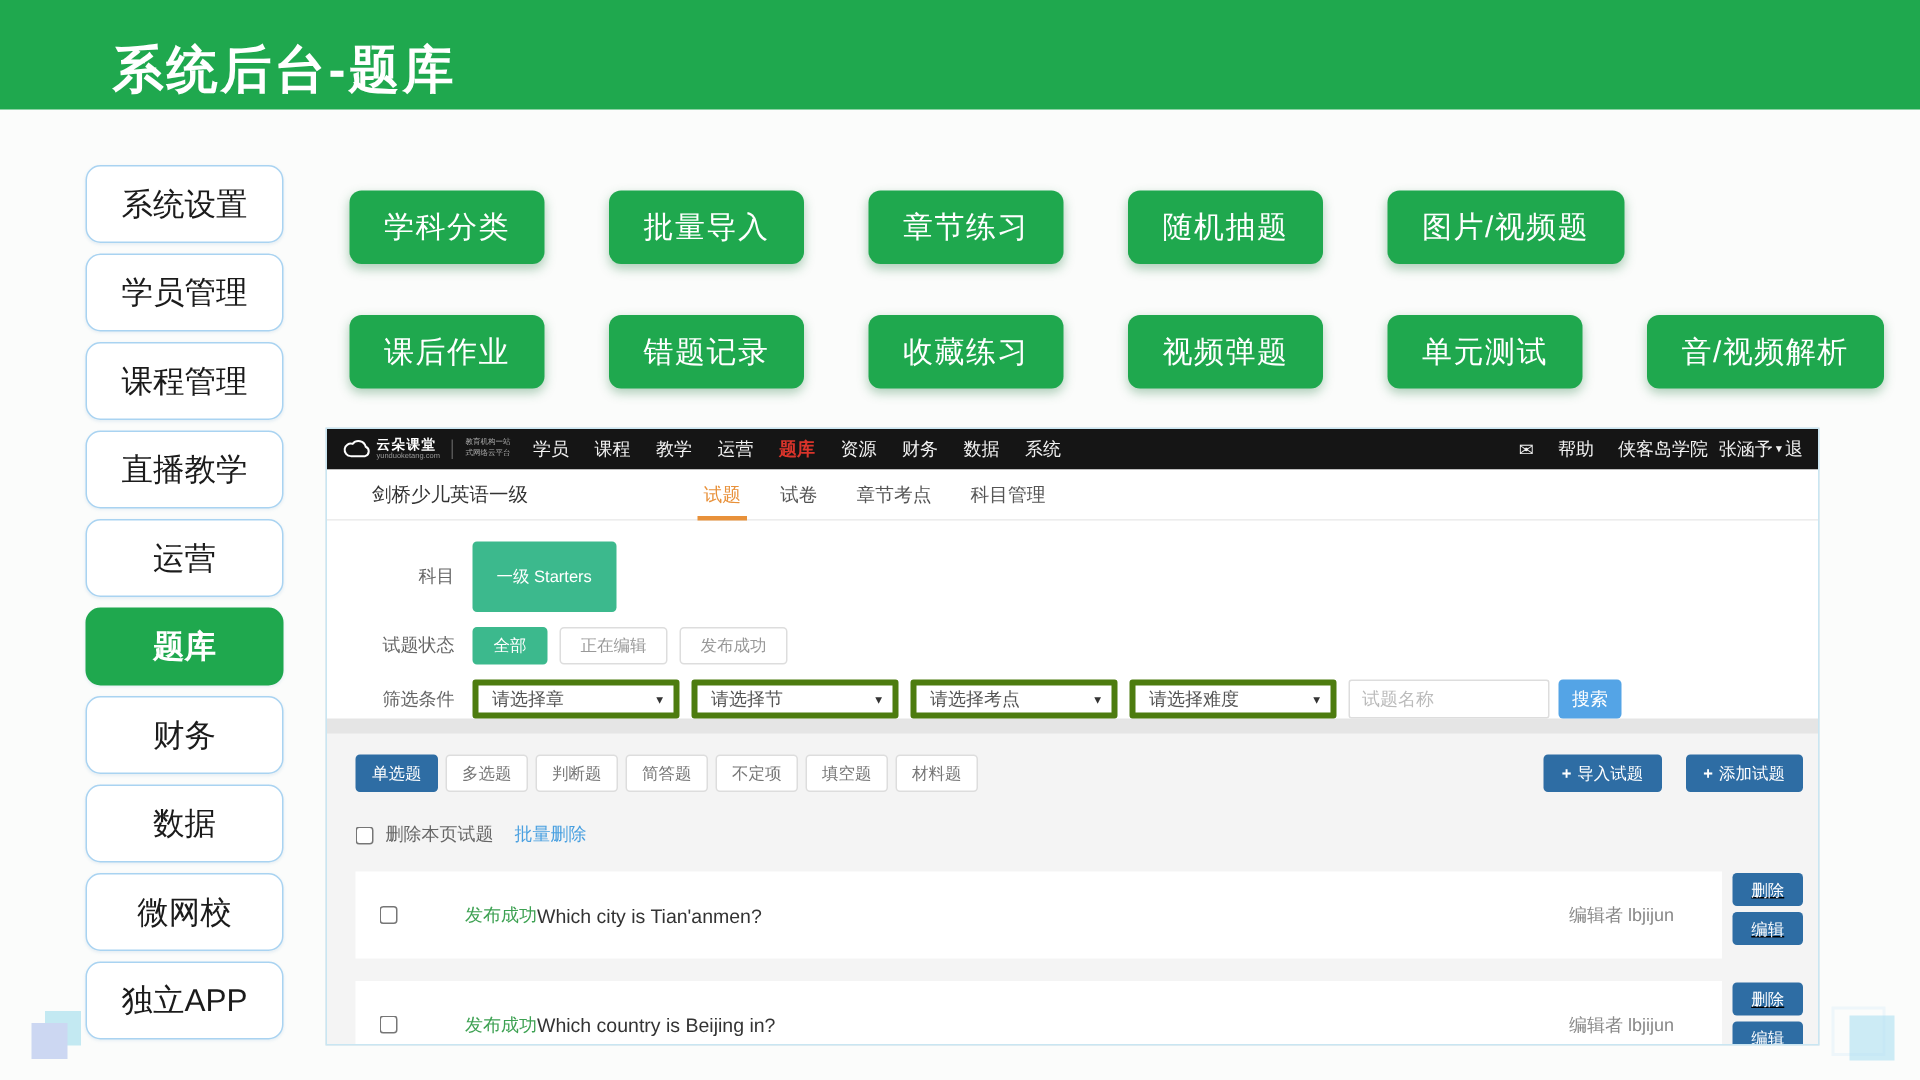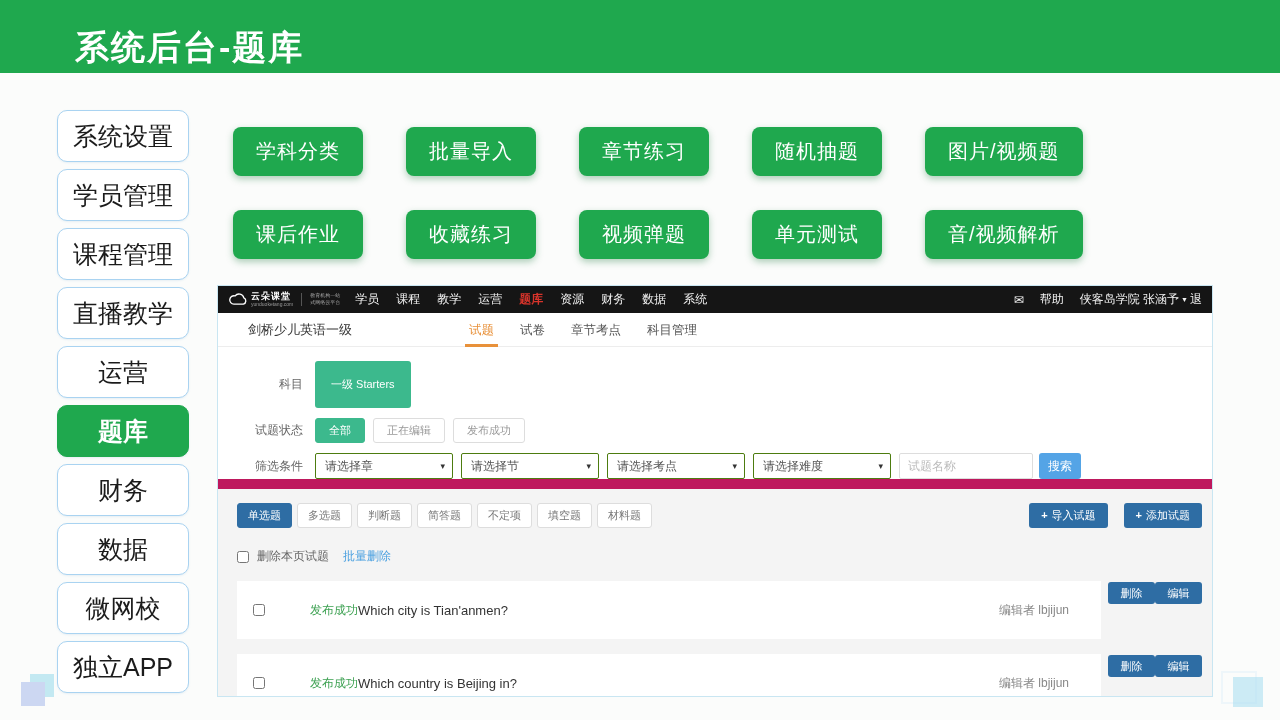--- a/index.html
+++ b/index.html
@@ -16,59 +16,59 @@
   .banner h1 {
     color:#fff; font-size:34px; font-weight:600;
     line-height:95px; padding-left:75px; letter-spacing:2px;
   }
   
   .sidebar { position:absolute; left:57px; top:110px; width:132px; }
   .side-btn {
     height:52px; margin-bottom:7px; background:#fff;
     border:1px solid #a9d3f1; border-radius:10px;
     display:flex; align-items:center; justify-content:center;
-    font-size:25px; color:#1b1b1b; cursor:pointer;
+    font-size:21px; color:#1b1b1b; cursor:pointer;
     box-shadow:0 1px 2px rgba(120,170,210,.15);
   }
   .side-btn.active {
     background:var(--green,#1fa84e); border-color:var(--green,#1fa84e);
     color:#fff; font-weight:600;
   }
   
   .features { position:absolute; left:233px; top:127px; width:1000px; }
   .feat-row { display:flex; gap:43px; margin-bottom:34px; }
   .feat-btn {
     background:var(--green,#1fa84e); color:#fff; font-size:20px;
     padding:11px 23px; border-radius:8px; white-space:nowrap; cursor:pointer;
     box-shadow:0 3px 7px rgba(30,120,60,.35); letter-spacing:1px;
   }
   
   .shot {
     position:absolute; left:217px; top:285px; width:996px; height:412px;
-    background:#be185d; border:1px solid #c9e6f2; overflow:hidden;
+    background:#e5e5e5; border:1px solid #c9e6f2; overflow:hidden;
     font-size:12px;
   }
   
   .topnav {
     height:27px; background:#151515; display:flex; align-items:center;
     color:#f2f2f2; padding:0 10px;
   }
   .logo { display:flex; align-items:center; gap:3px; }
   .logo-txt { display:flex; flex-direction:column; line-height:1.1; }
   .logo-cn { font-size:9px; font-weight:bold; letter-spacing:1px; color:#fff; }
   .logo-url { font-size:5px; color:#999; }
   .logo-div { width:1px; height:13px; background:#555; margin:0 5px; }
   .tagline { display:flex; flex-direction:column; font-size:5px; color:#aaa; line-height:1.4; }
   .menu { display:flex; gap:17px; margin-left:15px; font-size:12px; }
   .mi { cursor:pointer; }
   .mi.red { color:var(--red,#d9342b); font-weight:bold; }
   .nav-right { margin-left:auto; display:flex; align-items:center; gap:16px; font-size:12px; }
   .mail { font-size:12px; cursor:pointer; }
   .caret { font-size:7px; margin:0 2px; }
-  .account { display:flex; align-items:center; white-space:nowrap; cursor:pointer; }
+  .account { display:flex; align-items:center; white-space:nowrap; cursor:pointer;font-family:Liberation Mono, monospace; }
   
   .subnav {
     height:34px; background:#fff; border-bottom:1px solid #ededed;
     display:flex; align-items:center; position:relative;
   }
   .course { margin-left:30px; font-size:13px; color:#333; }
   .tabs { position:absolute; left:213px; display:flex; gap:26px; height:34px; align-items:center; }
   .tab { font-size:12.5px; color:#555; cursor:pointer; height:34px; line-height:34px; position:relative; }
   .tab.active { color:var(--orange,#e8913a);margin-left:38px; }
   .tab.active::after {
@@ -82,21 +82,21 @@
   .tag {
     background:var(--teal,#3cb98d); color:#fff; font-size:11px;
     padding:16px 16px; border-radius:3px; cursor:pointer;
   }
   .status-btn {
     font-size:11px; padding:4px 13px; border-radius:3px; margin-right:8px;
     background:#fff; border:1px solid #ddd; color:#999; cursor:pointer;
   }
   .status-btn.active { background:var(--teal,#3cb98d); border-color:var(--teal,#3cb98d); color:#fff; }
   .select {
-    width:138px; height:26px; border:1px solid #4d7c0f; border-radius:2px;
+    width:138px; height:26px; border:4px solid #4d7c0f; border-radius:2px;
     margin-right:8px; display:flex; align-items:center; padding:0 9px;
     color:#555; font-size:12px; position:relative; background:#fff; cursor:pointer;
   }
   .select .sel-caret { position:absolute; right:7px; font-size:9px; color:#333; }
   .qname-input {
     width:134px; height:26px; border:1px solid #ddd; border-radius:2px;
     padding:0 8px; font-size:12px; color:#333; margin-right:6px;
     font-family:"Liberation Sans","DejaVu Sans",sans-serif;
   }
   .qname-input::placeholder { color:#bbb; }
@@ -127,21 +127,21 @@
   .batch-link { font-size:12px; color:var(--link_blue,#4aa0e0); margin-left:14px; cursor:pointer; }
   .qrows { margin-top:16px; }
   .qrow { display:flex; margin-bottom:15px; }
   .qcard {
     width:913px; height:58px; background:#fff; display:flex; align-items:center;
     padding-left:16px;
   }
   .status-ok { color:var(--status_green,#3da152); font-size:12px; margin-left:45px; }
   .qtext { color:#333; font-size:13px; }
   .editor { margin-left:auto; margin-right:32px; color:#888; font-size:12px; }
-  .btncol { display:flex; flex-direction:row; justify-content:space-between; margin-left:7px; height:50px; padding:1px 0; }
+  .btncol { display:flex; flex-direction:column; justify-content:space-between; margin-left:7px; height:50px; padding:1px 0;text-decoration:underline; }
   .btncol .blue-btn { width:47px; height:22px; padding:0; font-size:11px; }
   
   .deco { position:absolute; }
   .deco-cyan-left  { left:30px; top:674px; width:24px; height:23px; background:#c3e9f2; }
   .deco-lav-left   { left:21px; top:682px; width:24px; height:24px; background:#ccd7f2; }
   .deco-outline-right { left:1221px; top:671px; width:36px; height:33px; border:2px solid #eef6fa; background:transparent; }
   .deco-cyan-right { left:1233px; top:677px; width:30px; height:30px; background:rgba(173,224,241,.6); }
 </style>
 </head>
 <body>
@@ -166,20 +166,21 @@
 <div class="features">
   <div class="feat-row">
     <div class="feat-btn">学科分类</div>
     <div class="feat-btn">批量导入</div>
     <div class="feat-btn">章节练习</div>
     <div class="feat-btn">随机抽题</div>
     <div class="feat-btn">图片/视频题</div>
   </div>
   <div class="feat-row">
     <div class="feat-btn">课后作业</div>
+    <div class="feat-btn">错题记录</div>
     <div class="feat-btn">收藏练习</div>
     <div class="feat-btn">视频弹题</div>
     <div class="feat-btn">单元测试</div>
     <div class="feat-btn">音/视频解析</div>
   </div>
 </div>
 
 <div class="shot">
 
   <div class="topnav">

